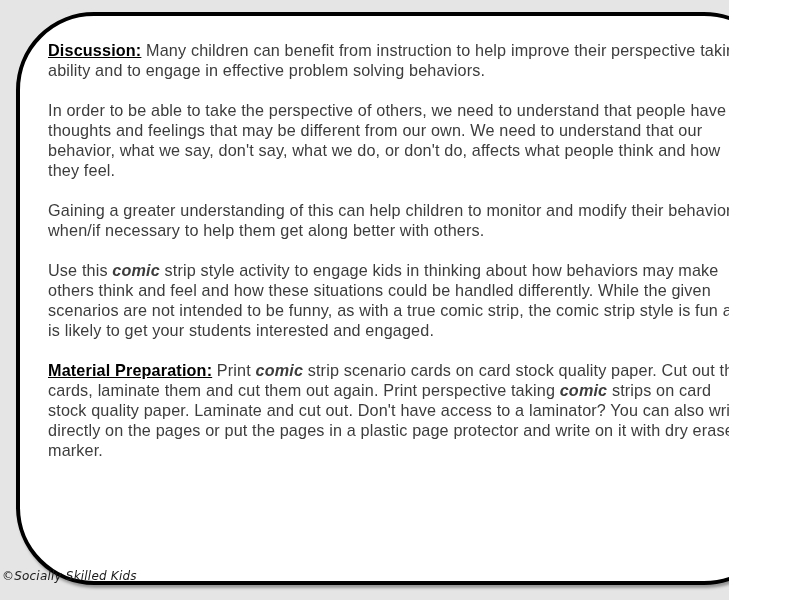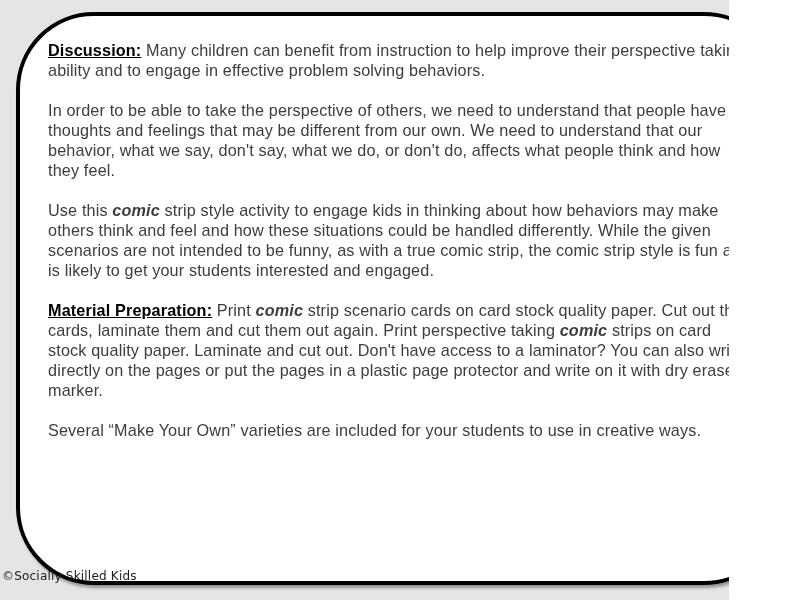--- a/index.html
+++ b/index.html
@@ -45,51 +45,52 @@
   }
   .run-italic {
     font-style: italic;
     font-weight: bold;
   }
   .credit {
     position: absolute;
     left: 2px;
     top: 569px;
     font-size: 12px;
+    font-style: italic;
     color: #1a1a1a;
     font-family: "DejaVu Sans", sans-serif;
     letter-spacing: 0.2px;
   }
 </style>
 </head>
 <body>
 
 <div class="page">
 
   <div class="card">
 
     <p>
       <span class="run-heading">Discussion:</span><span> Many children can benefit from instruction to help improve their perspective taking ability and to engage in effective problem solving behaviors.</span>
     </p>
 
     <p>
       <span>In order to be able to take the perspective of others, we need to understand that people have thoughts and feelings that may be different from our own. We need to understand that our behavior, what we say, don't say, what we do, or don't do, affects what people think and how they feel.</span>
     </p>
 
+    <p>
+      <span>Gaining a greater understanding of this can help children to monitor and modify their behavior when/if necessary to help them get along better with others.</span>
+    </p>
 
     <p>
       <span>Use this </span><span class="run-italic">comic</span><span> strip style activity to engage kids in thinking about how behaviors may make others think and feel and how these situations could be handled differently. While the given scenarios are not intended to be funny, as with a true comic strip, the comic strip style is fun and is likely to get your students interested and engaged.</span>
     </p>
 
     <p class="section-start">
       <span class="run-heading">Material Preparation:</span><span>  Print </span><span class="run-italic">comic</span><span> strip scenario cards on card stock quality paper. Cut out the cards, laminate them and cut them out again. Print perspective taking </span><span class="run-italic">comic</span><span> strips on card stock quality paper. Laminate and cut out. Don't have access to a laminator? You can also write directly on the pages or put the pages in a plastic page protector and write on it with dry erase marker.</span>
     </p>
 
 
-    <p>
-      <span>Several “Make Your Own” varieties are included for your students to use in creative ways.</span>
-    </p>
 
   </div>
 
   <div class="credit">©Socially Skilled Kids</div>
 
 </div>
 
 </body></html>

